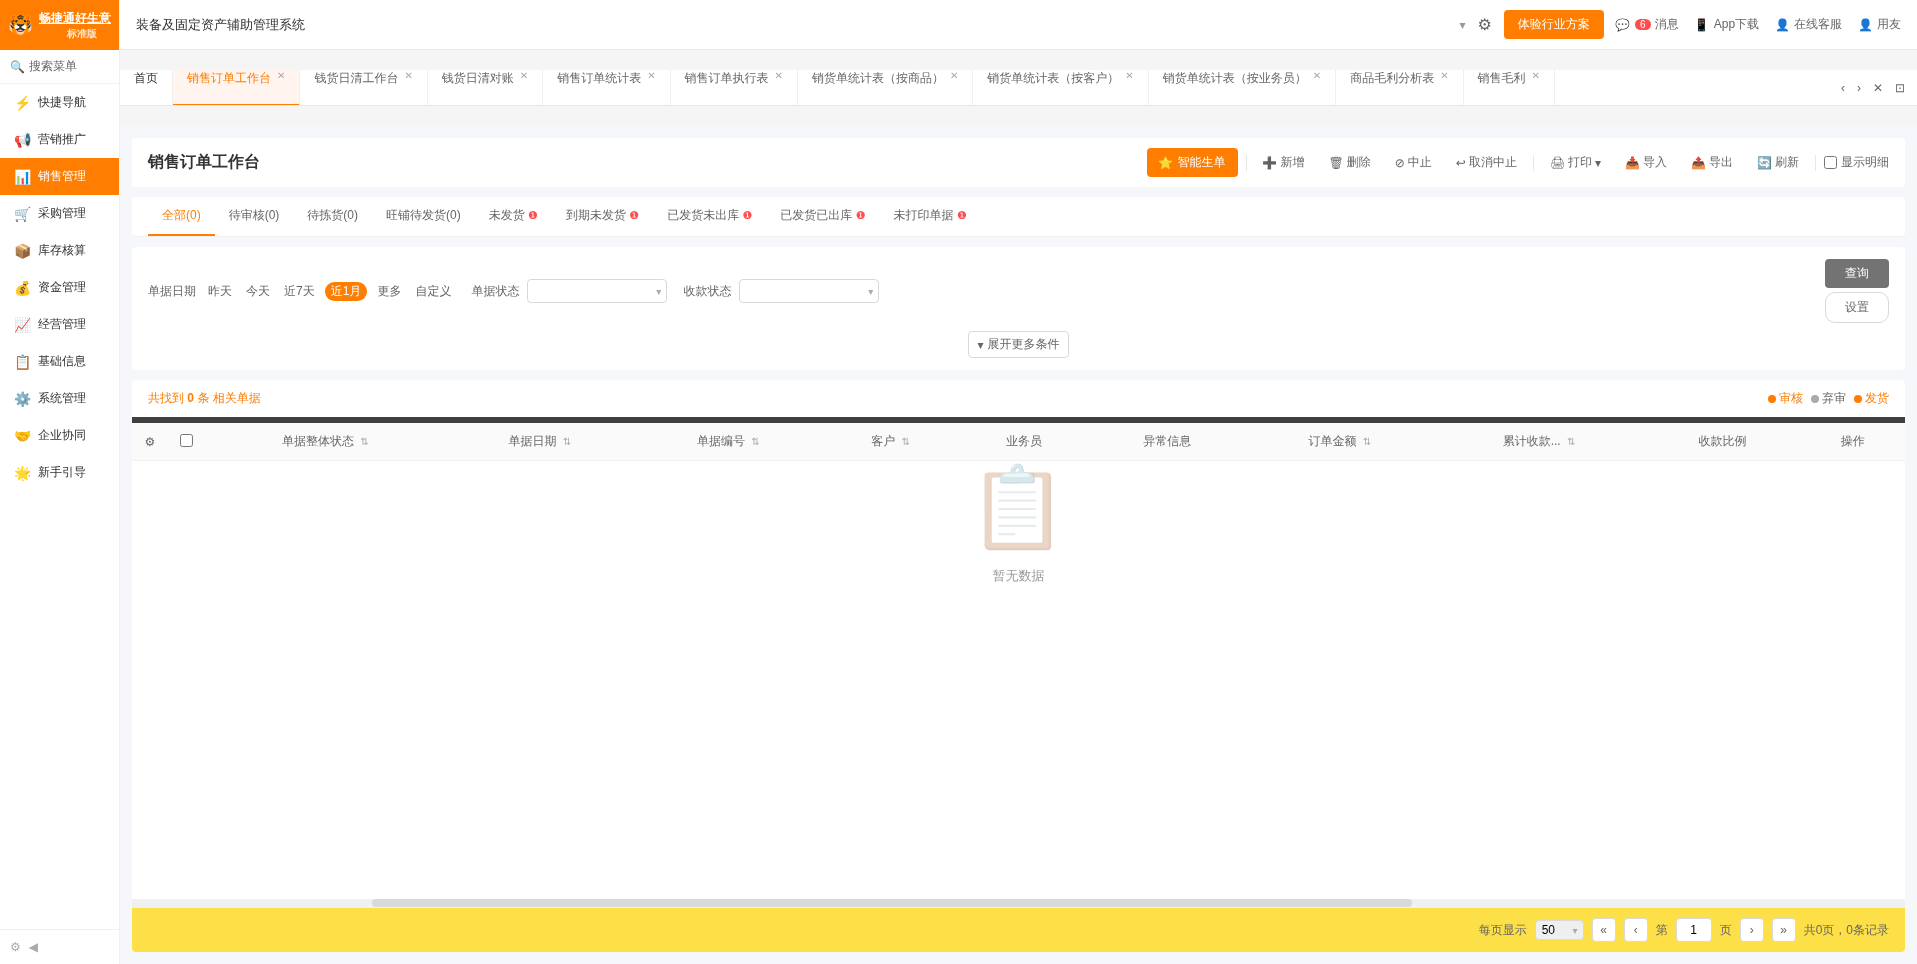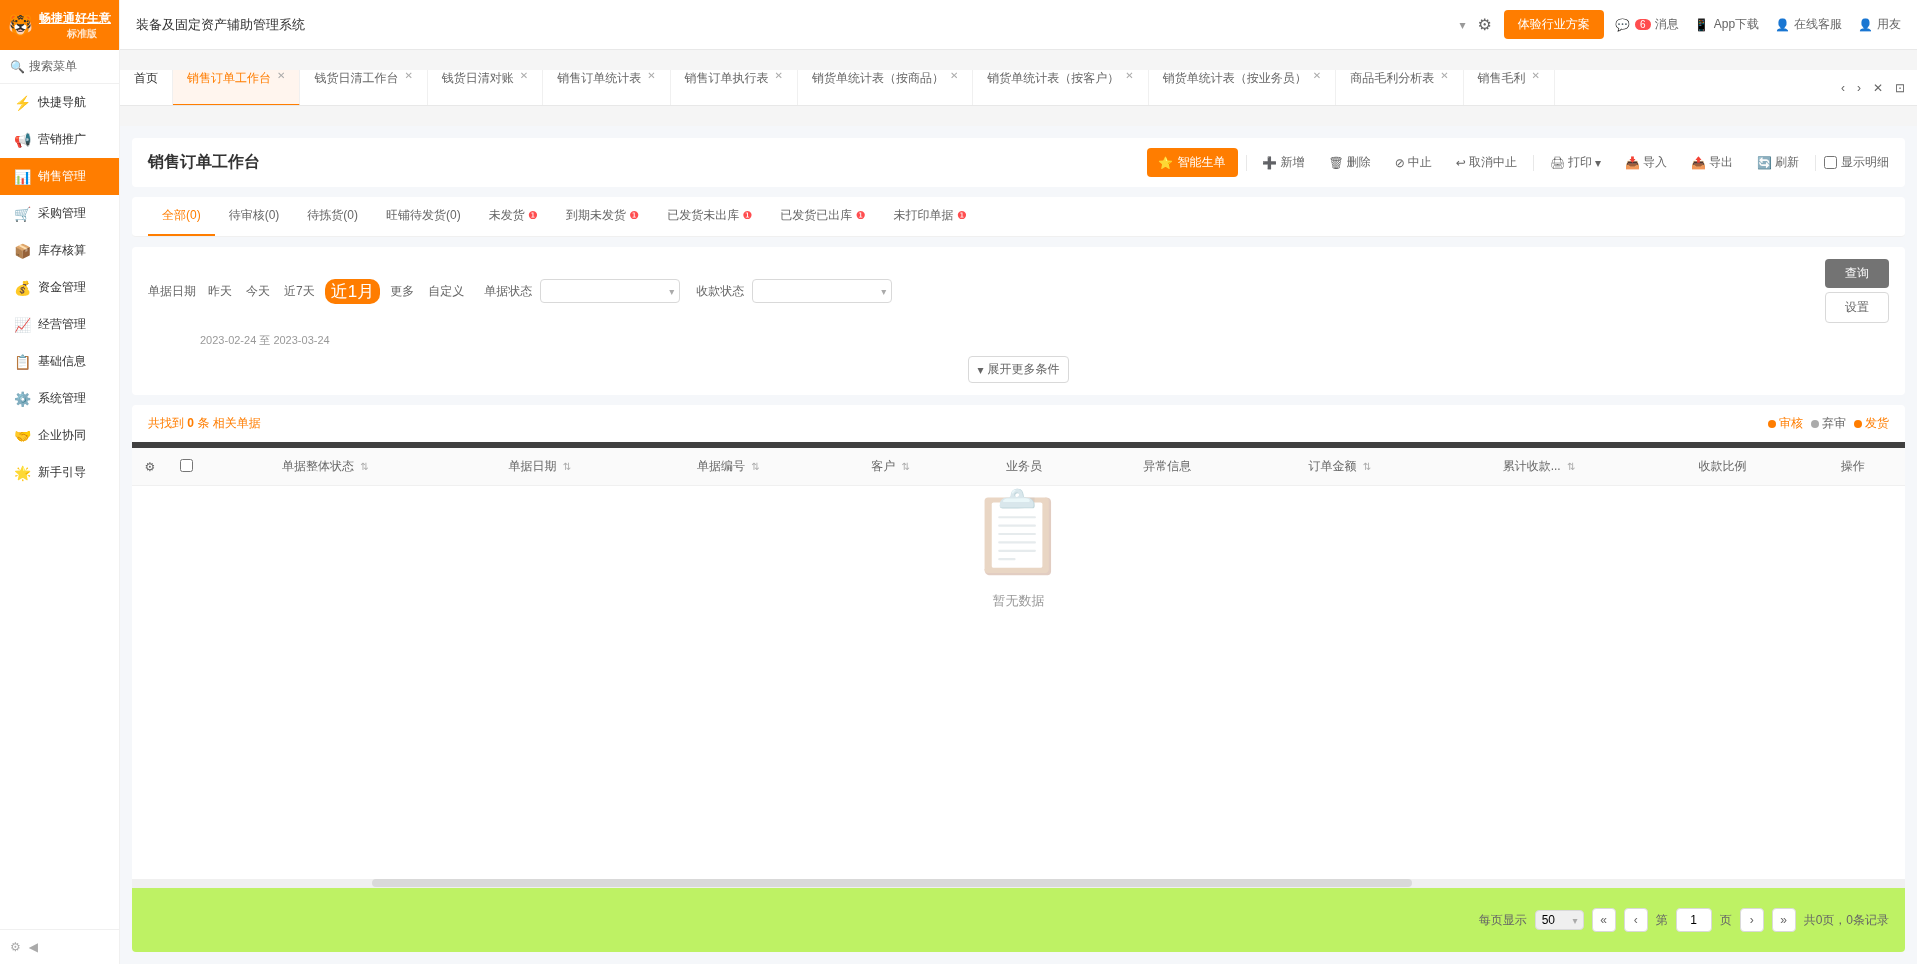--- a/index.html
+++ b/index.html
@@ -113,42 +113,42 @@
       background: #fff; border-radius: 4px; padding: 12px 16px;
       margin-bottom: 10px; flex-shrink: 0;
     }
     .filter-row { display: flex; align-items: center; gap: 16px; margin-bottom: 8px; flex-wrap: wrap; }
     .filter-item { display: flex; align-items: center; gap: 8px; font-size: 12px; color: #333; }
     .filter-label { color: #666; white-space: nowrap; }
     .filter-date-options { display: flex; align-items: center; gap: 6px; }
     .date-option { cursor: pointer; color: #666; font-size: 12px; padding: 2px 4px; }
     .date-option.badge-orange {
       background: #ff7d00; color: white; border-radius: 10px;
-      padding: 1px 6px; font-size: 17px;
+      padding: 1px 6px; font-size: 12px;
     }
     .filter-date-range { color: #999; font-size: 11px; margin-top: 2px; }
     .filter-select {
       border: 1px solid #d9d9d9; border-radius: 4px; padding: 4px 24px 4px 8px;
       font-size: 12px; background: white; cursor: pointer; min-width: 140px;
       appearance: none; position: relative;
     }
     .select-wrapper { position: relative; display: inline-block; }
     .select-wrapper::after { content: '▾'; position: absolute; right: 6px; top: 50%; transform: translateY(-50%); color: #aaa; pointer-events: none; font-size: 10px; }
     .btn-expand {
       display: flex; align-items: center; gap: 4px; color: #666;
       cursor: pointer; font-size: 12px; padding: 4px 8px; border: 1px solid #d9d9d9;
       border-radius: 4px; background: white;
     }
     .btn-query {
       background: #737373; color: white; border: none; padding: 6px 20px;
       border-radius: 4px; cursor: pointer; font-size: 12px;
     }
     .btn-settings {
       background: white; color: #666; border: 1px solid #d9d9d9; padding: 6px 16px;
-      border-radius: 4px; cursor: pointer; font-size: 12px;
+      border-radius: 10px; cursor: pointer; font-size: 12px;
     }
     .filter-actions-col { display: flex; flex-direction: column; gap: 4px; margin-left: auto; }
 
     
     .table-area {
       background: #fff; border-radius: 4px; flex: 1; overflow: hidden;
       display: flex; flex-direction: column;
     }
     .table-toolbar {
       padding: 10px 16px; display: flex; align-items: center; justify-content: space-between;
@@ -180,23 +180,23 @@
     .table-scroll-bar {
       height: 8px; background: #f0f0f0; position: relative; flex-shrink: 0;
     }
     .table-scroll-thumb {
       position: absolute; left: 240px; width: 1040px; height: 8px;
       background: #d9d9d9; border-radius: 4px; cursor: pointer;
     }
 
     
     .pagination {
-      padding: 20px 16px; display: flex; align-items: center; justify-content: flex-end;
+      padding: 10px 16px; display: flex; align-items: center; justify-content: flex-end;
       gap: 8px; border-top: 1px solid #f0f0f0; flex-shrink: 0;
-      background: #bef264;
+      background: #fde047;
     }
     .pagination-text { color: #666; font-size: 12px; }
     .page-size-select {
       border: 1px solid #d9d9d9; border-radius: 4px; padding: 2px 20px 2px 6px;
       font-size: 12px; appearance: none; cursor: pointer;
     }
     .page-btn {
       width: 24px; height: 24px; border: 1px solid #d9d9d9; border-radius: 4px;
       display: flex; align-items: center; justify-content: center;
       cursor: pointer; font-size: 12px; background: white; color: #666;
@@ -467,23 +467,20 @@
           <div class="select-wrapper">
             <select class="filter-select">
               <option value=""></option>
             </select>
           </div>
         </div>
         <div class="filter-actions-col">
           <button class="btn-query">查询</button>
           <button class="btn-settings">设置</button>
         </div>
-      </div>
-      <div class="filter-row">
-        <span class="filter-date-range" style="margin-left:52px;">2023-02-24 至 2023-03-24</span>
       </div>
       <div style="display:flex;justify-content:center;margin-top:4px;">
         <button class="btn-expand">
           <span>▾</span>
           <span>展开更多条件</span>
         </button>
       </div>
     </div>
 
     <div class="table-area">

